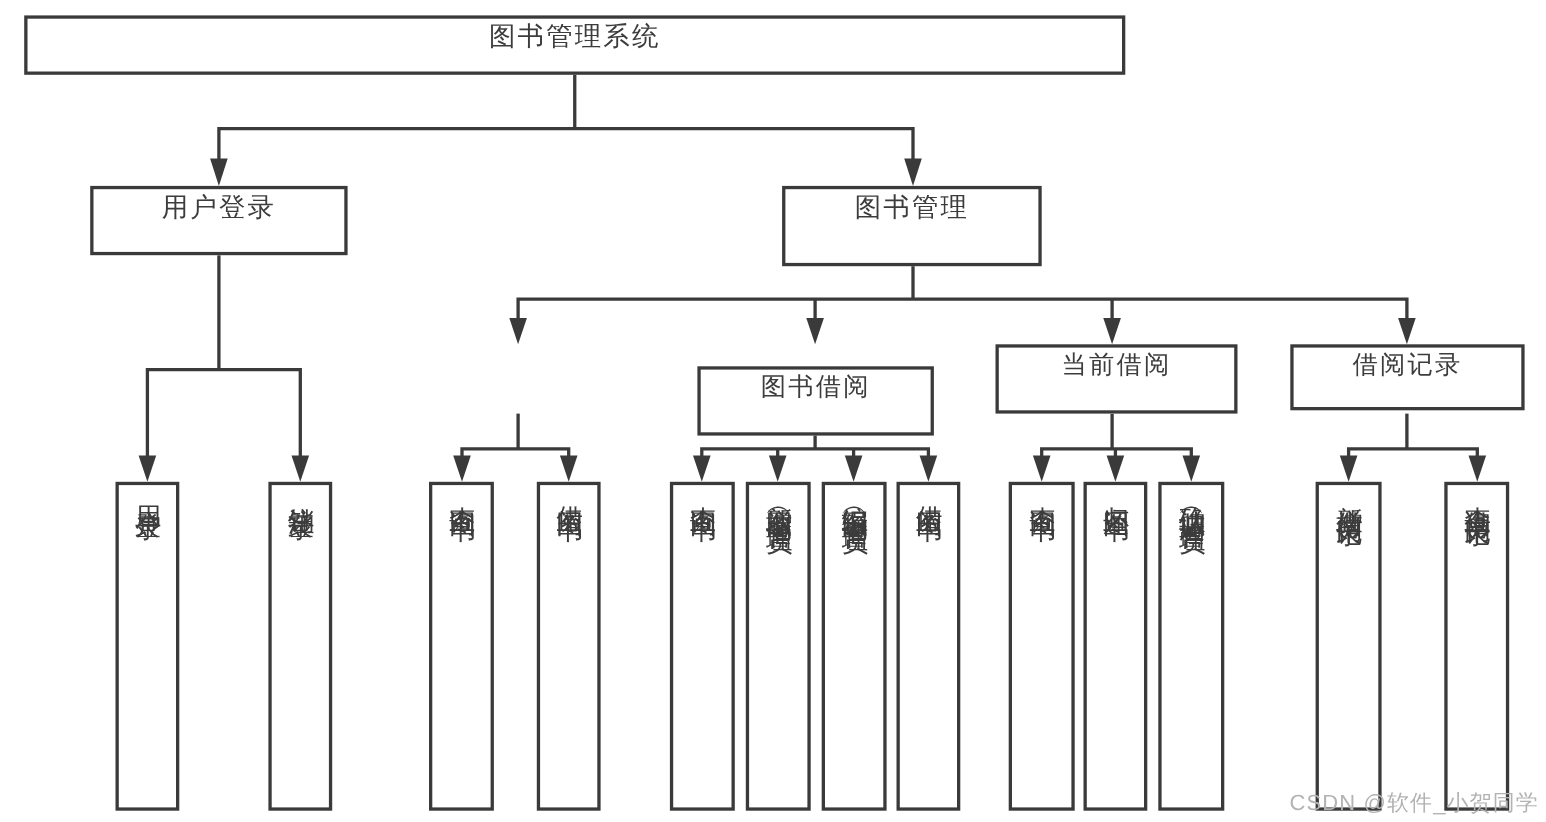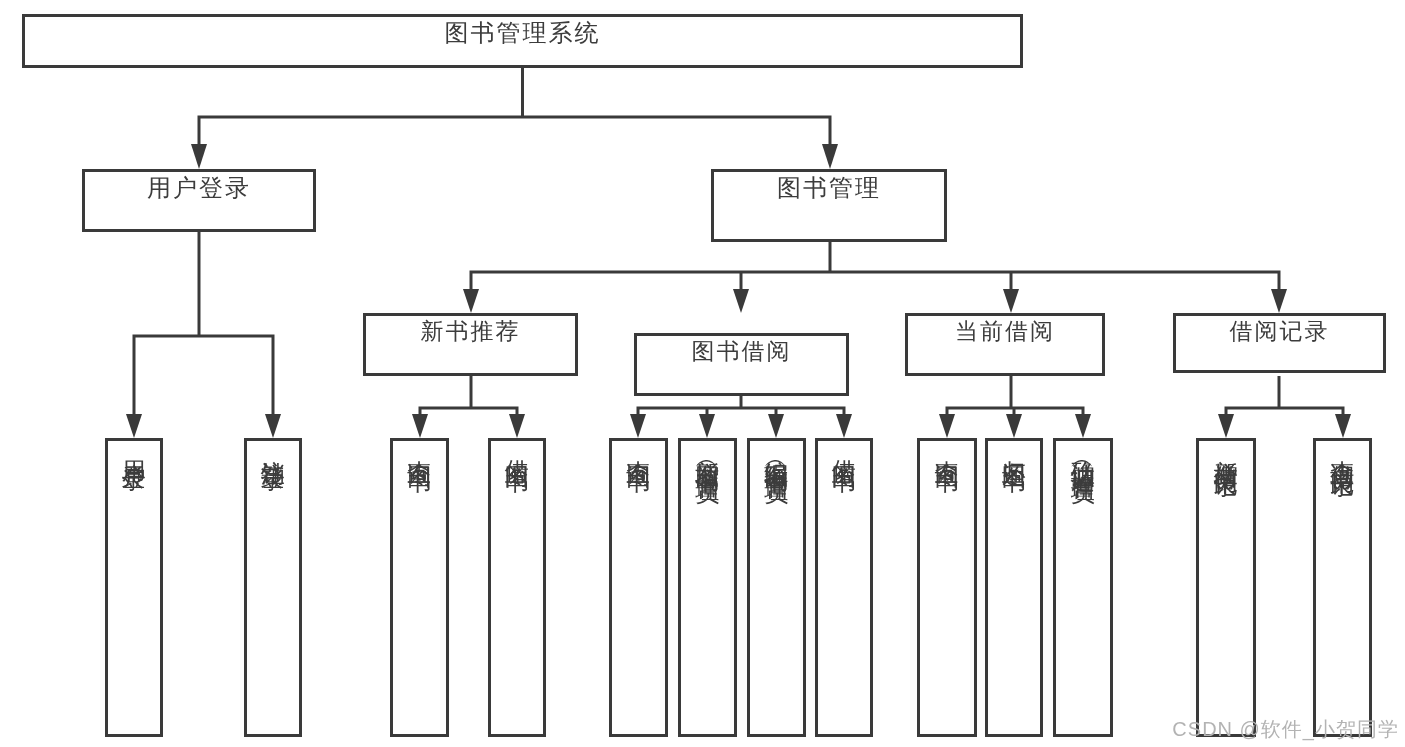--- a/index.html
+++ b/index.html
@@ -115,27 +115,24 @@
     <span>图书管理系统</span>
   </div>
 
   <div class="node" style="left:82px;top:169px;width:234px;height:63px;">
     <span>用户登录</span>
   </div>
   <div class="node" style="left:711px;top:169px;width:236px;height:73px;">
     <span>图书管理</span>
   </div>
 
-  <div class="node lvl3" style="left:363px;top:313px;width:215px;height:63px;">
-    <span>新书推荐</span>
-  </div>
   <div class="node lvl3" style="left:634px;top:313px;width:215px;height:63px;margin-top:20px;">
     <span>图书借阅</span>
   </div>
-  <div class="node lvl3" style="left:905px;top:313px;width:200px;height:63px;">
+  <div class="node lvl3" style="left:905px;top:313px;width:220px;height:63px;">
     <span>当前借阅</span>
   </div>
   <div class="node lvl3" style="left:1173px;top:313px;width:213px;height:60px;">
     <span>借阅记录</span>
   </div>
 
   <div class="node vnode" style="left:105px;top:438px;width:58px;height:299px;">
     <span class="vlabel">用户登录</span>
   </div>
   <div class="node vnode" style="left:244px;top:438px;width:58px;height:299px;">

